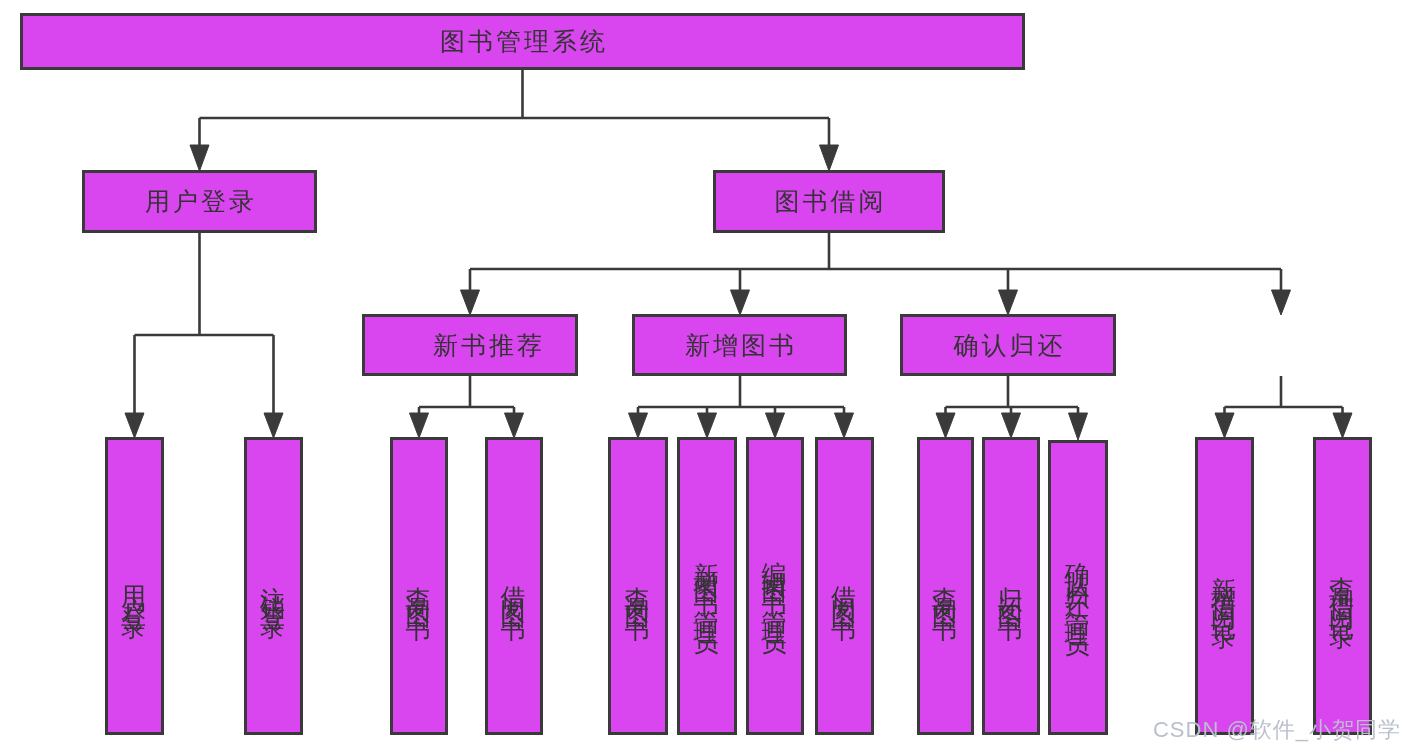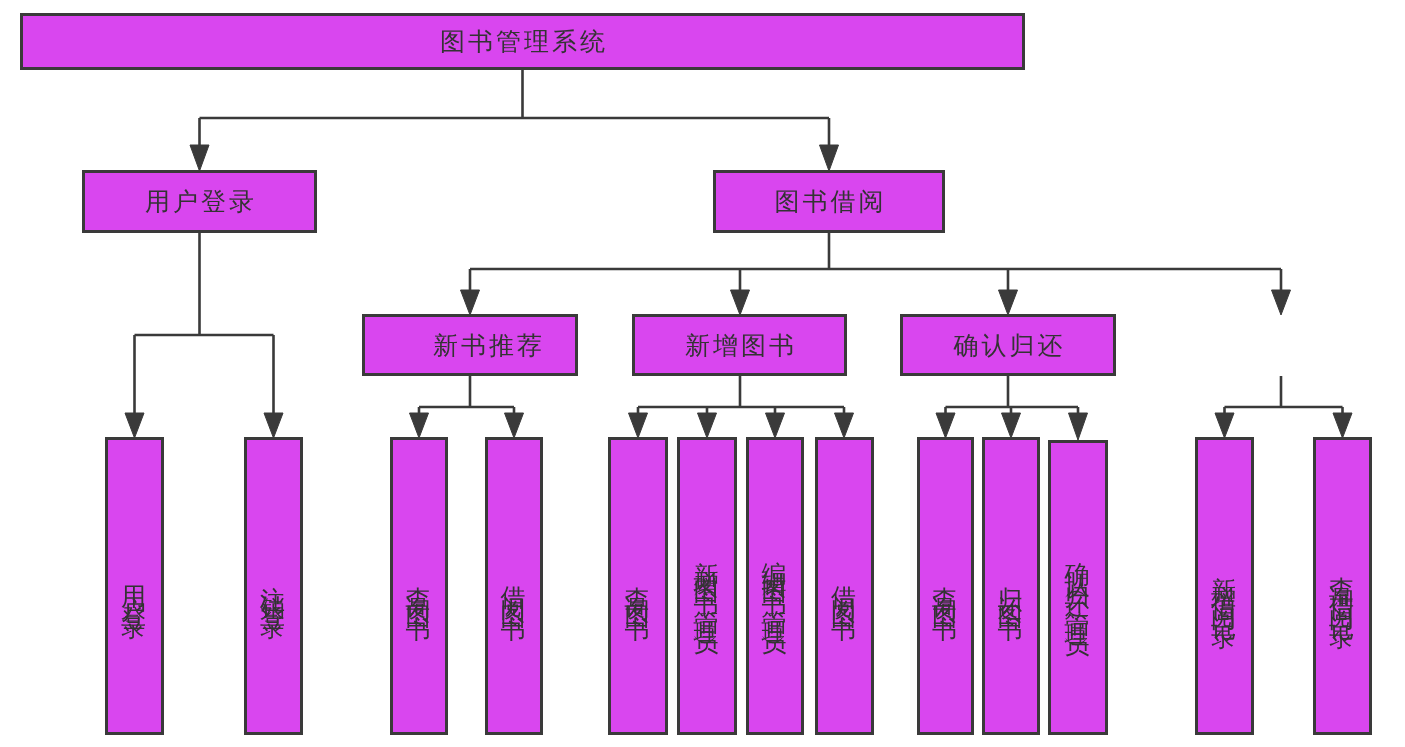--- a/index.html
+++ b/index.html
@@ -142,14 +142,15 @@
     <span>确认归还（管理员）</span>
   </div>
 
   <div class="node vbox" style="left: 1195px; top: 437px; width: 59px; height: 298px; border-color: rgb(58, 58, 58); color: rgb(51, 51, 51);">
     <span>新增借阅记录</span>
   </div>
   <div class="node vbox" style="left: 1313px; top: 437px; width: 59px; height: 298px; border-color: rgb(58, 58, 58); color: rgb(51, 51, 51);">
     <span>查询借阅记录</span>
   </div>
 
+  <div id="watermark" style="color: rgb(185, 192, 204);">CSDN @软件_小贺同学</div>
 
 </div>
 
 </body></html>

